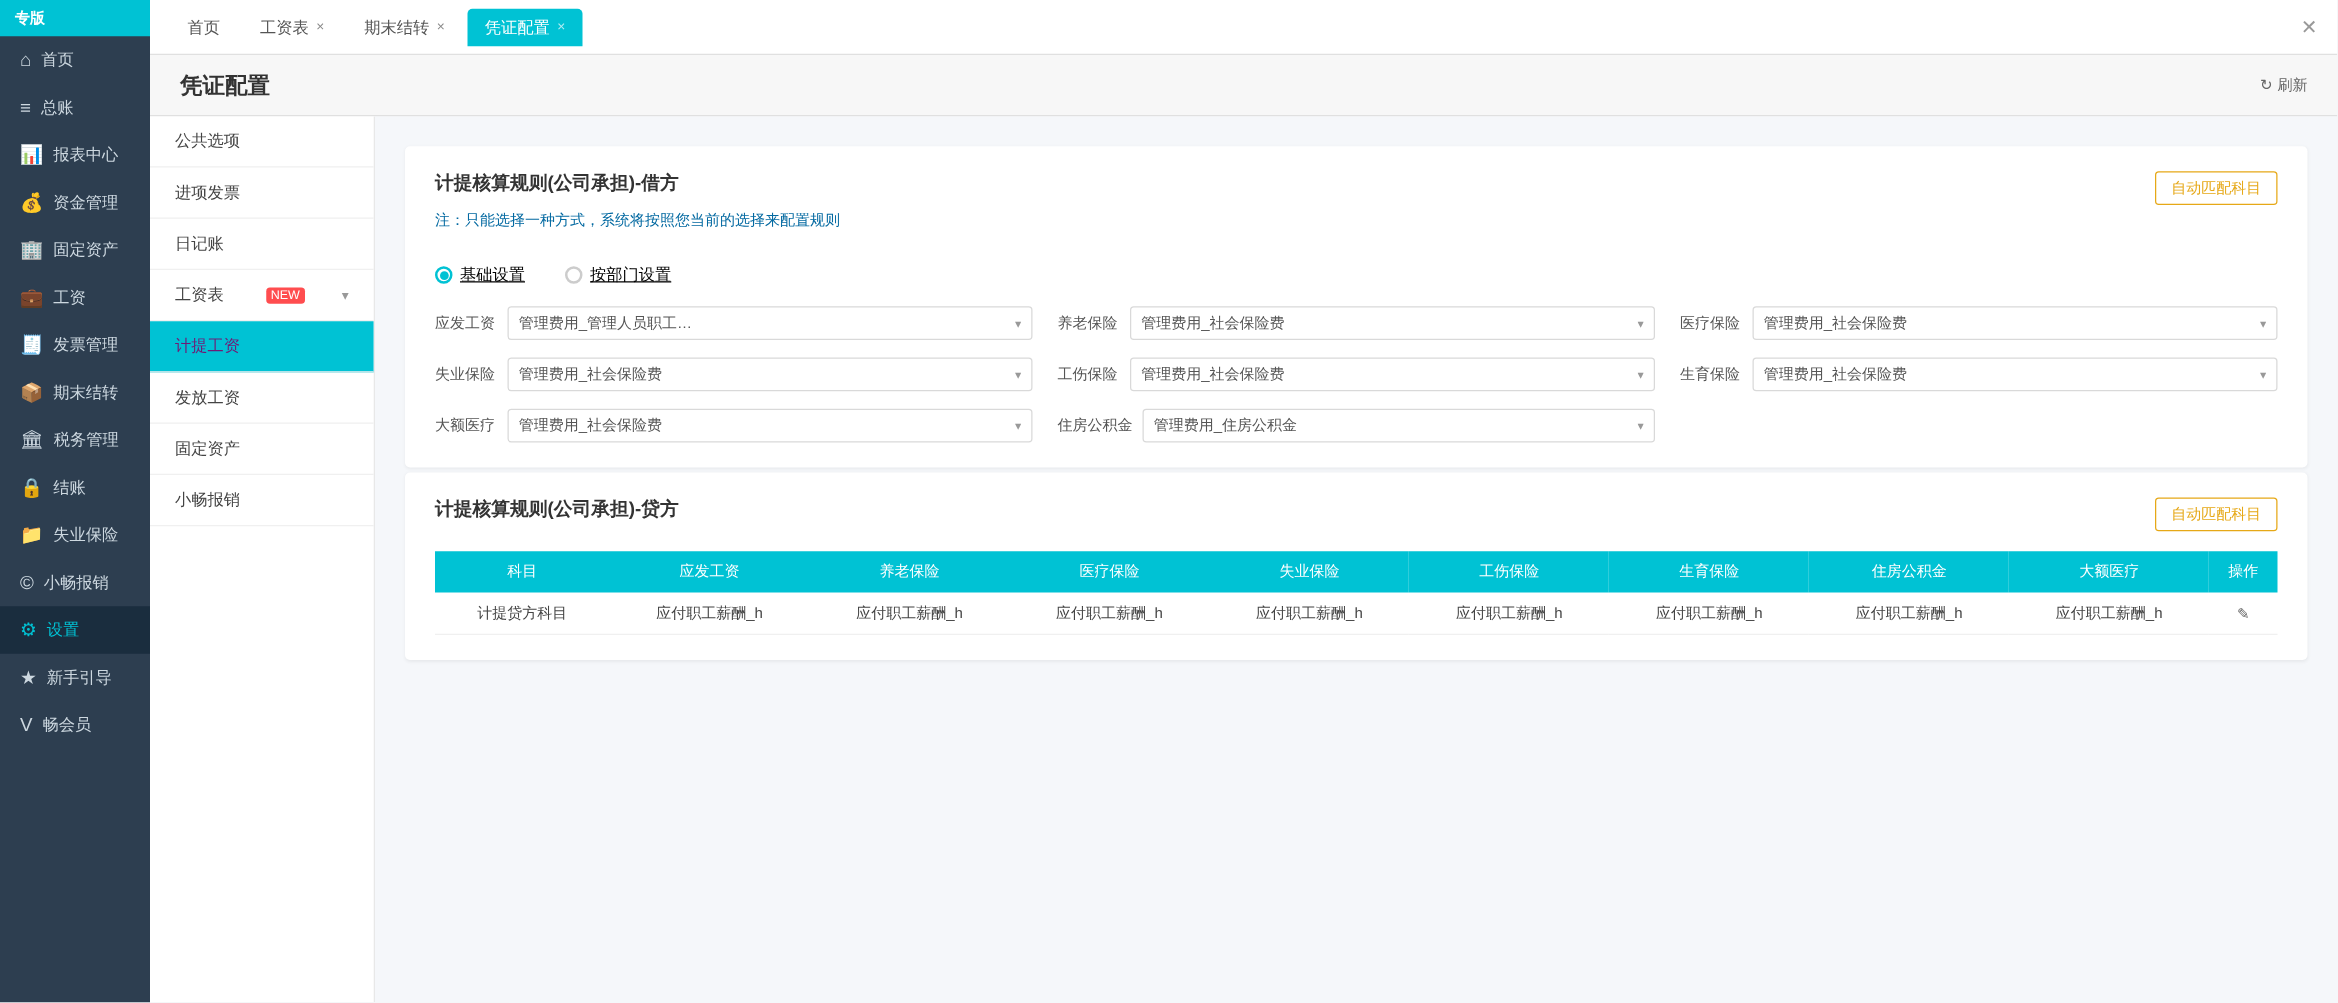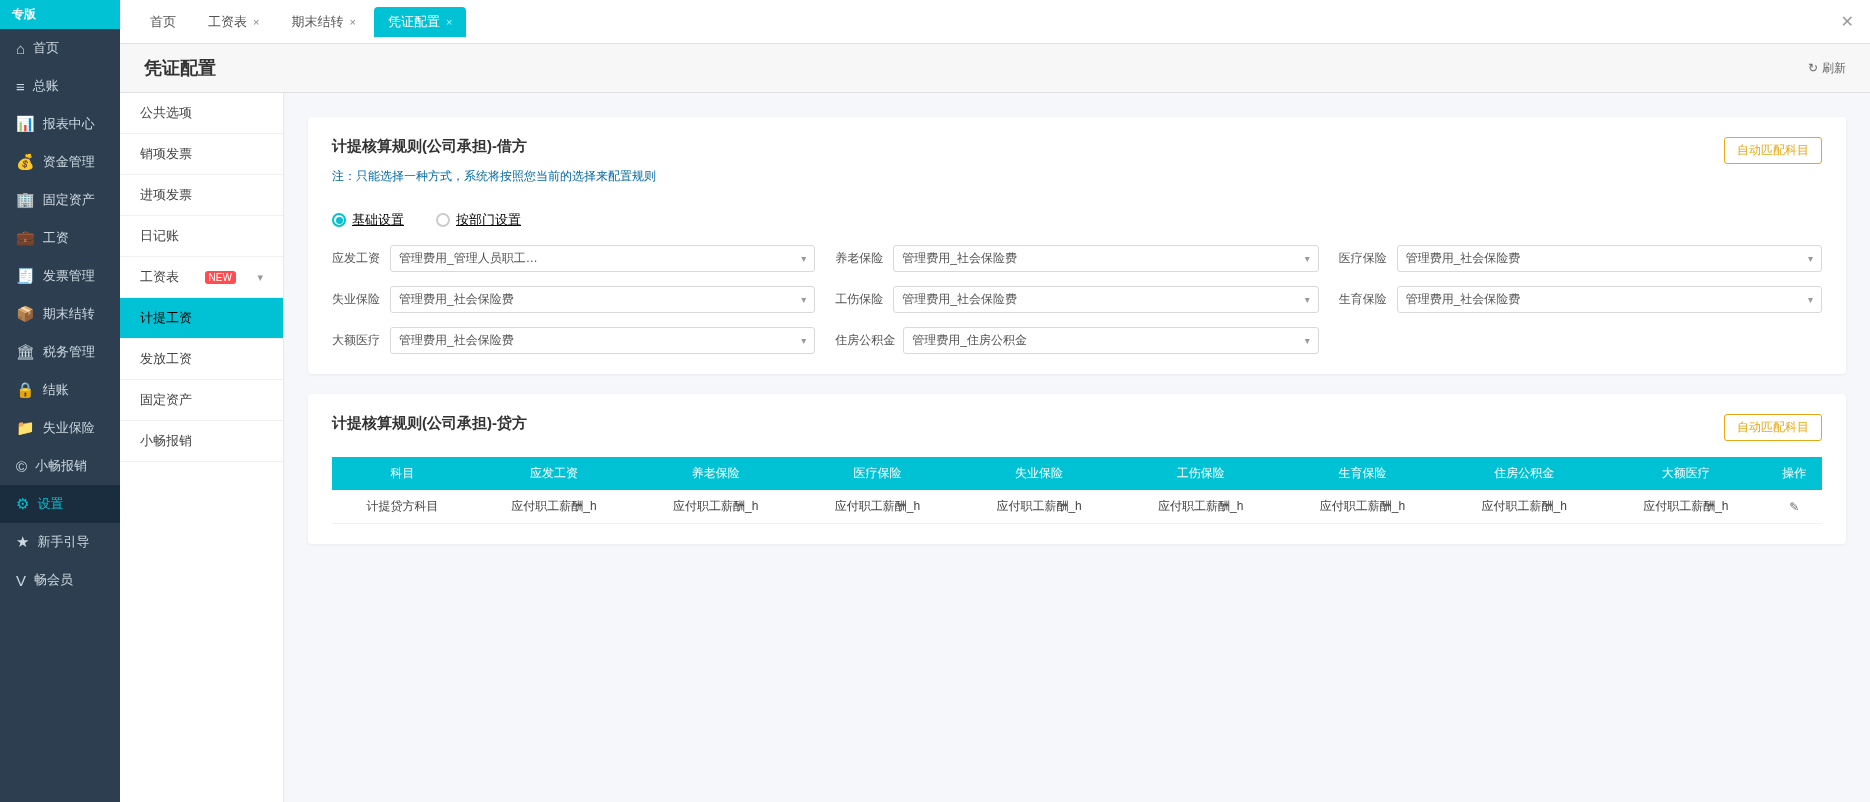--- a/index.html
+++ b/index.html
@@ -94,37 +94,37 @@
 
     
     .content-wrapper {
       display: flex;
       flex: 1;
       overflow: hidden;
     }
 
     
     .left-nav {
-      width: 164px;
+      width: 180px;
       background: white;
       border-right: 1px solid #e8e8e8;
       overflow-y: auto;
       flex-shrink: 0;
     }
     .left-nav-item {
       display: flex;
       align-items: center;
       justify-content: space-between;
       padding: 11px 20px;
       cursor: pointer;
       color: #444;
       font-size: 13px;
       border-bottom: 1px solid #f0f0f0;
     }
-    .left-nav-item.active { background: #00c2d4; color: #000000; }
+    .left-nav-item.active { background: #00c2d4; color: #701a75; }
     .new-badge {
       background: #ff4d4f;
       color: white;
       font-size: 10px;
       padding: 1px 4px;
       border-radius: 3px;
       margin-left: 4px;
     }
 
     
@@ -132,21 +132,21 @@
       flex: 1;
       overflow-y: auto;
       padding: 24px;
       background: #f5f7fa;
     }
 
     
     .section-card {
       background: white;
       border-radius: 4px;
-      margin-bottom: 20px;
+      margin-bottom: 4px;
       padding: 20px 24px;
       box-shadow: 0 1px 3px rgba(0,0,0,0.06);
     }
     .section-title {
       font-size: 15px;
       font-weight: bold;
       color: #333;
       margin-bottom: 12px;
     }
     .section-note {
@@ -361,23 +361,20 @@
       <span>↻</span>
       <span>刷新</span>
     </div>
   </div>
 
   <div class="content-wrapper">
 
     <div class="left-nav">
       <div class="left-nav-item">
         <span>公共选项</span>
-      </div>
-      <div class="left-nav-item">
-        <span>销项发票</span>
       </div>
       <div class="left-nav-item">
         <span>进项发票</span>
       </div>
       <div class="left-nav-item">
         <span>日记账</span>
       </div>
       <div class="left-nav-item">
         <span>工资表</span>
         <span class="new-badge">NEW</span>

